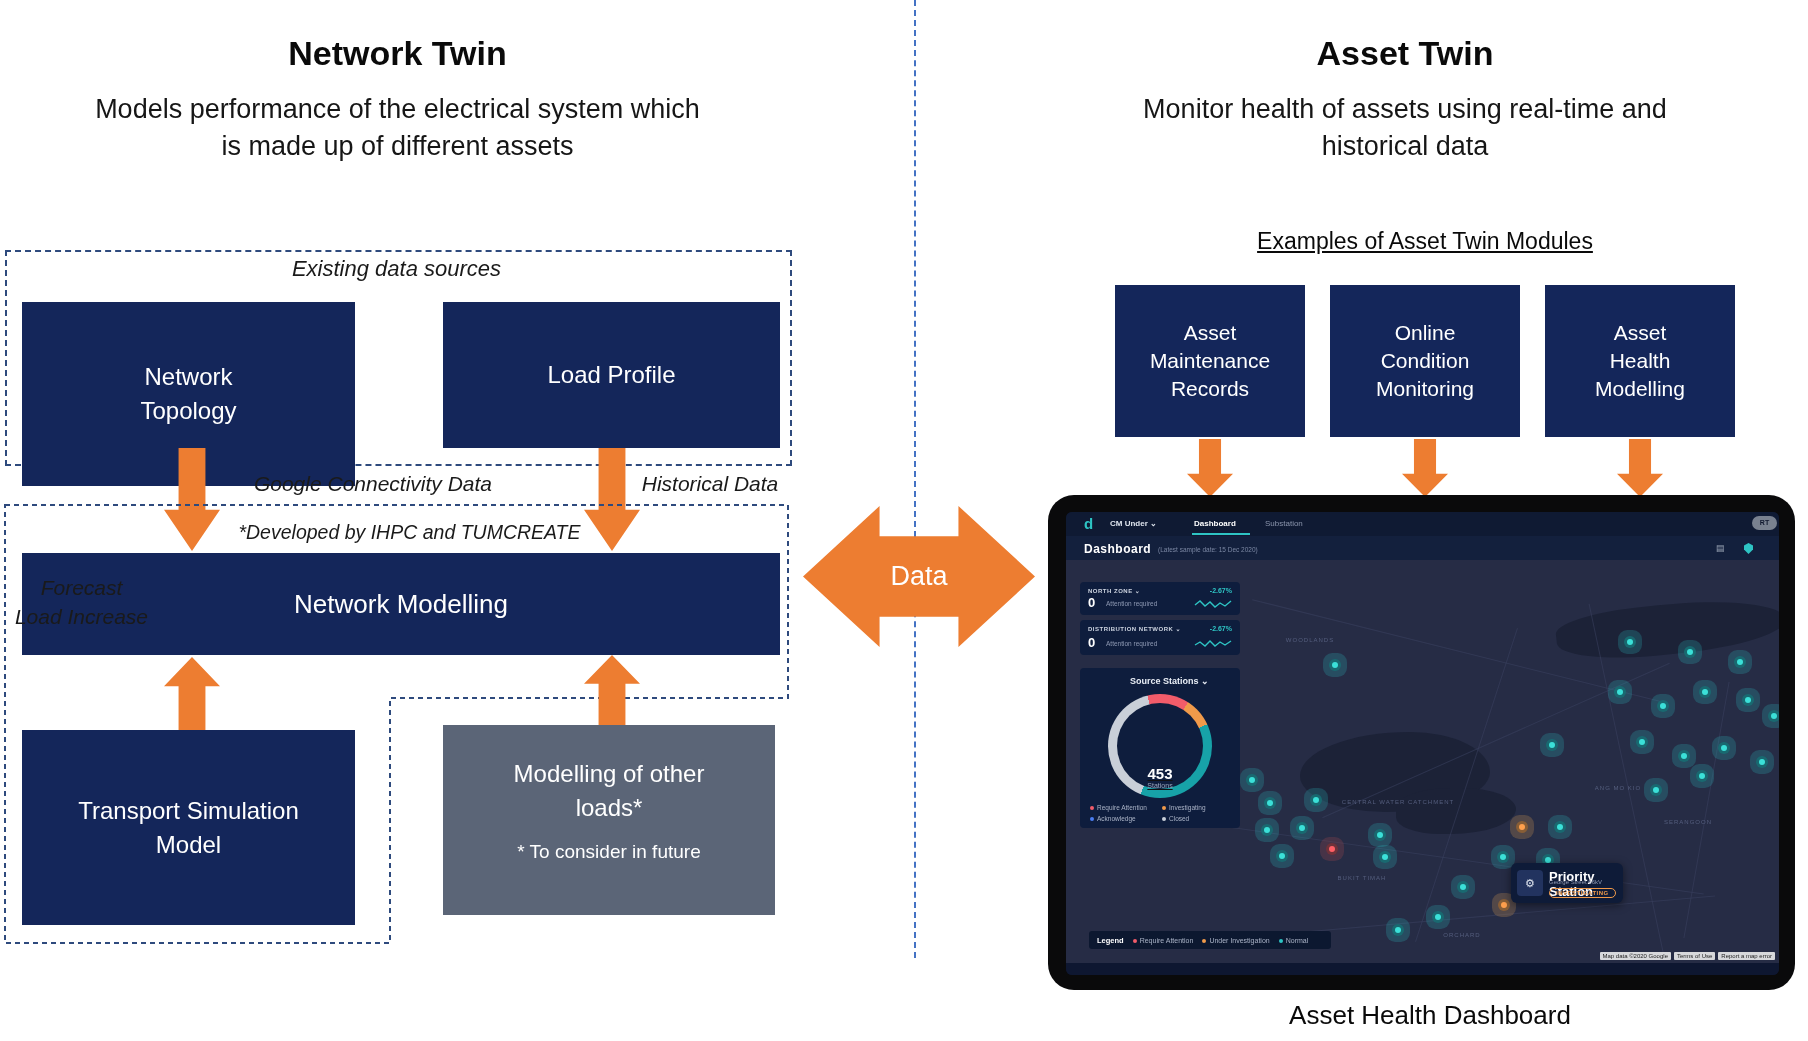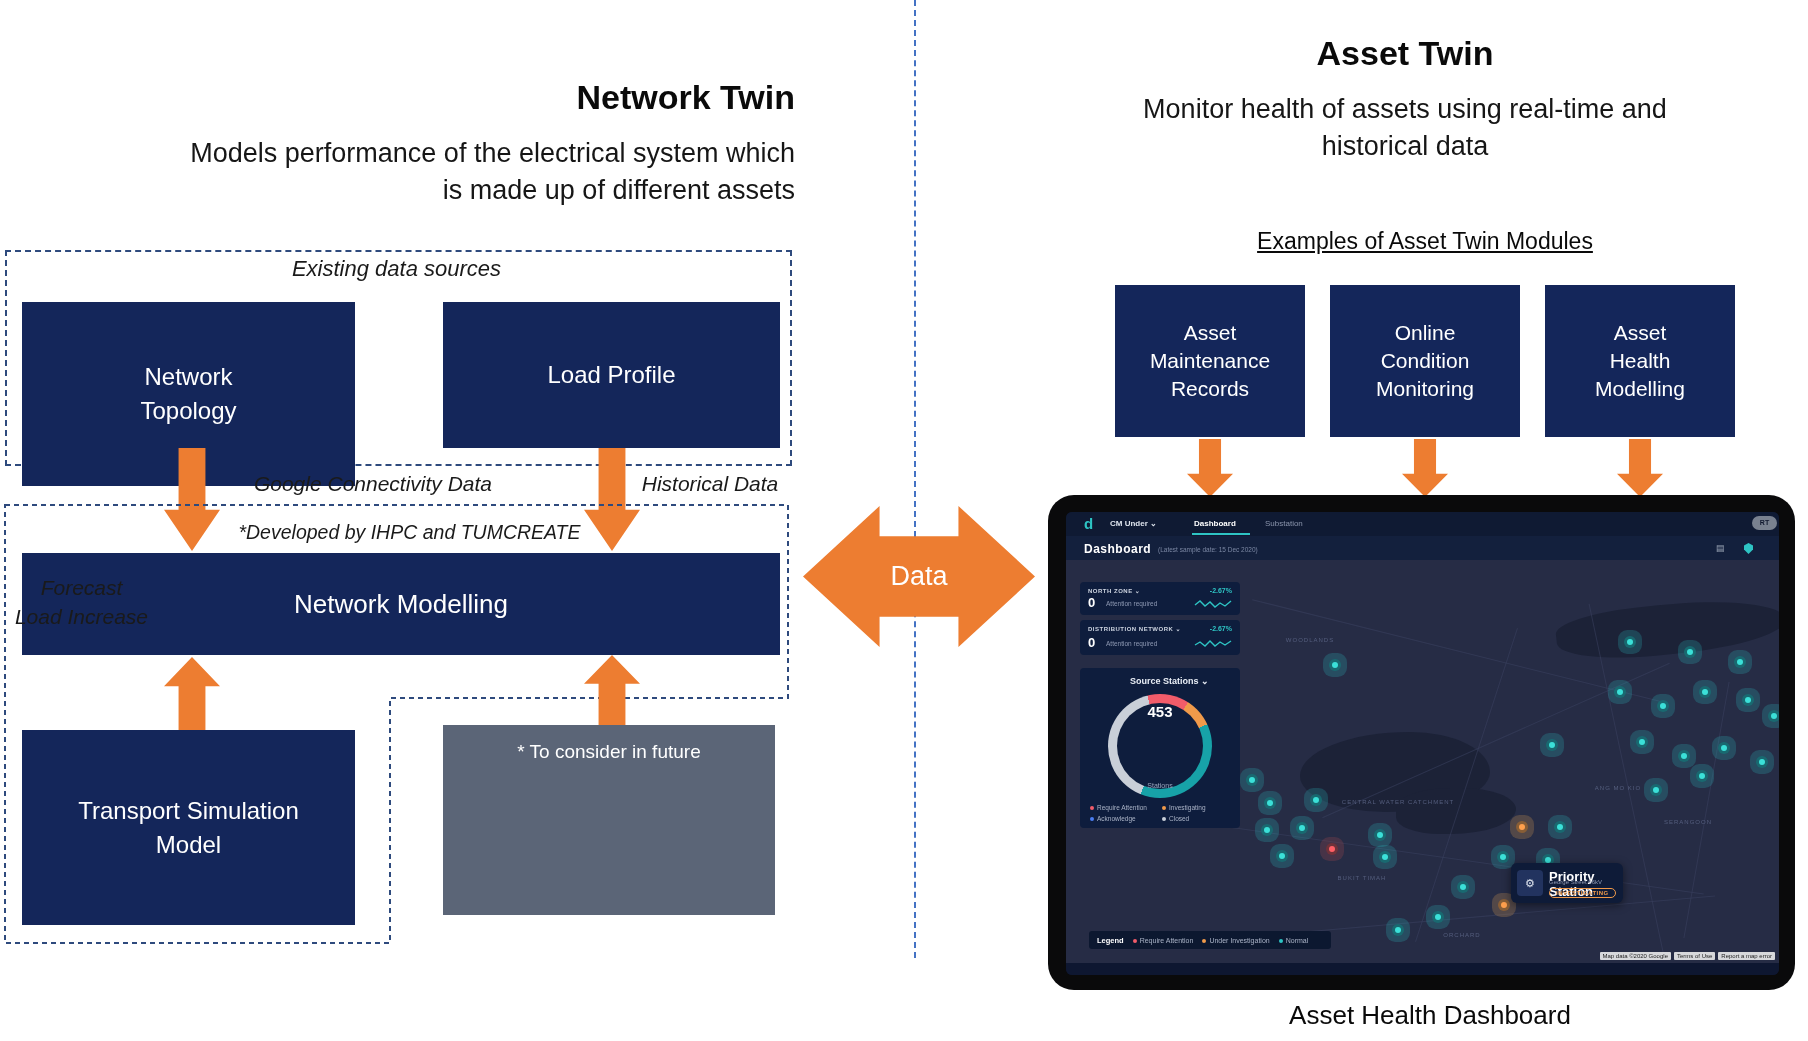--- a/index.html
+++ b/index.html
@@ -47,21 +47,21 @@
   .legend-dot{display:inline-block;width:4px;height:4px;border-radius:50%;margin-right:3px;vertical-align:middle;}
   .chip{background:rgba(235,235,235,.9);color:#222;font-size:6px;padding:1px 3px;border-radius:1px;}
   .navtab{font-size:8px;}
   .popup{position:absolute;background:#0e1b38;border-radius:6px;box-shadow:0 2px 8px rgba(0,0,0,.5);}
   .shield{display:inline-block;width:9px;height:11px;background:#2ec4c4;
           clip-path:polygon(50% 0,100% 22%,100% 58%,50% 100%,0 58%,0 22%);}
 </style>
 </head>
 <body>
 
-<div class="abs" style="left:0;top:34px;width:795px;text-align:right;margin-top:44px;">
+<div class="abs" style="left:0;top:34px;width:795px;text-align:center;">
   <div class="bigtitle">Network Twin</div>
   <div class="subtitle" style="margin-top:18px;">
     <div>Models performance of the electrical system which</div>
     <div>is made up of different assets</div>
   </div>
 </div>
 
 <div class="dashedbox" style="left:5px;top:250px;width:783px;height:212px;"></div>
 <div class="lbl" style="left:5px;top:256px;width:783px;font-size:22px;">Existing data sources</div>
 
@@ -87,20 +87,22 @@
 
 <div class="lbl" style="left:4px;top:573px;width:155px;line-height:29px;">
   <div>Forecast</div>
   <div>Load Increase</div>
 </div>
 
 <div class="navybox" style="left:22px;top:730px;width:333px;height:195px;">Transport Simulation
 Model</div>
 
 <div class="graybox" style="left:443px;top:725px;width:332px;height:190px;">
+  <div style="margin-top:32px;font-size:24px;line-height:34px;white-space:pre-line;">Modelling of other
+loads*</div>
   <div style="margin-top:16px;font-size:19px;">* To consider in future</div>
 </div>
 
 <div class="divider" style="left:914px;top:0;height:958px;"></div>
 <div class="arrow a-data" style="left:803px;top:506px;width:232px;height:141px;">
   <span>Data</span>
 </div>
 
 <div class="abs" style="left:1010px;top:34px;width:790px;text-align:center;">
   <div class="bigtitle">Asset Twin</div>
@@ -216,21 +218,21 @@
       <span class="kval" style="top:15px;">0</span>
       <span class="klab" style="top:20px;">Attention required</span>
       <svg class="spark" style="top:16px;" width="38" height="14">
             <polyline points="1,9 6,6 11,10 16,5 21,10 26,6 31,9 37,5" fill="none" stroke="#2ec4c4" stroke-width="1.4"></polyline>
           </svg>
     </div>
 
     <div class="card" style="left:14px;top:108px;width:160px;height:160px;">
       <span class="abs" style="left:10px;top:8px;font-size:9px;font-weight:bold;color:#e8edf5;padding-left:40px;"><span>Source Stations</span> <span>⌄</span></span>
       <div id="donut" class="abs" style="left: 28px; top: 26px; width: 104px; height: 104px; border-radius: 50%; background: conic-gradient(from -14deg, rgb(242, 92, 106) 0%, rgb(242, 92, 106) 13%, rgb(240, 154, 74) 13%, rgb(240, 154, 74) 22%, rgb(23, 162, 168) 22%, rgb(23, 162, 168) 60%, rgb(201, 207, 216) 60%, rgb(201, 207, 216) 100%);">
-        <div class="abs" style="left:9px;top:9px;width:86px;height:86px;border-radius:50%;background:#0e1d3d;display:flex;flex-direction:column;align-items:center;justify-content:space-between;">
+        <div class="abs" style="left:9px;top:9px;width:86px;height:86px;border-radius:50%;background:#0e1d3d;display:flex;flex-direction:column;align-items:center;justify-content:flex-end;text-decoration:underline;">
           <div style="font-size:15px;font-weight:bold;color:#fff;">453</div>
           <div style="font-size:7px;color:#9aa6bd;">Stations</div>
         </div>
       </div>
       <div class="abs" style="left:10px;top:136px;width:144px;display:grid;grid-template-columns:1fr 1fr;row-gap:4px;font-size:6.5px;color:#aab3c6;">
         <span><span class="legend-dot" style="background:#f25c6a;"></span><span>Require Attention</span></span>
         <span><span class="legend-dot" style="background:#f09a4a;"></span><span>Investigating</span></span>
         <span><span class="legend-dot" style="background:#4a7df0;"></span><span>Acknowledge</span></span>
         <span><span class="legend-dot" style="background:#c9cfd8;"></span><span>Closed</span></span>
       </div>

